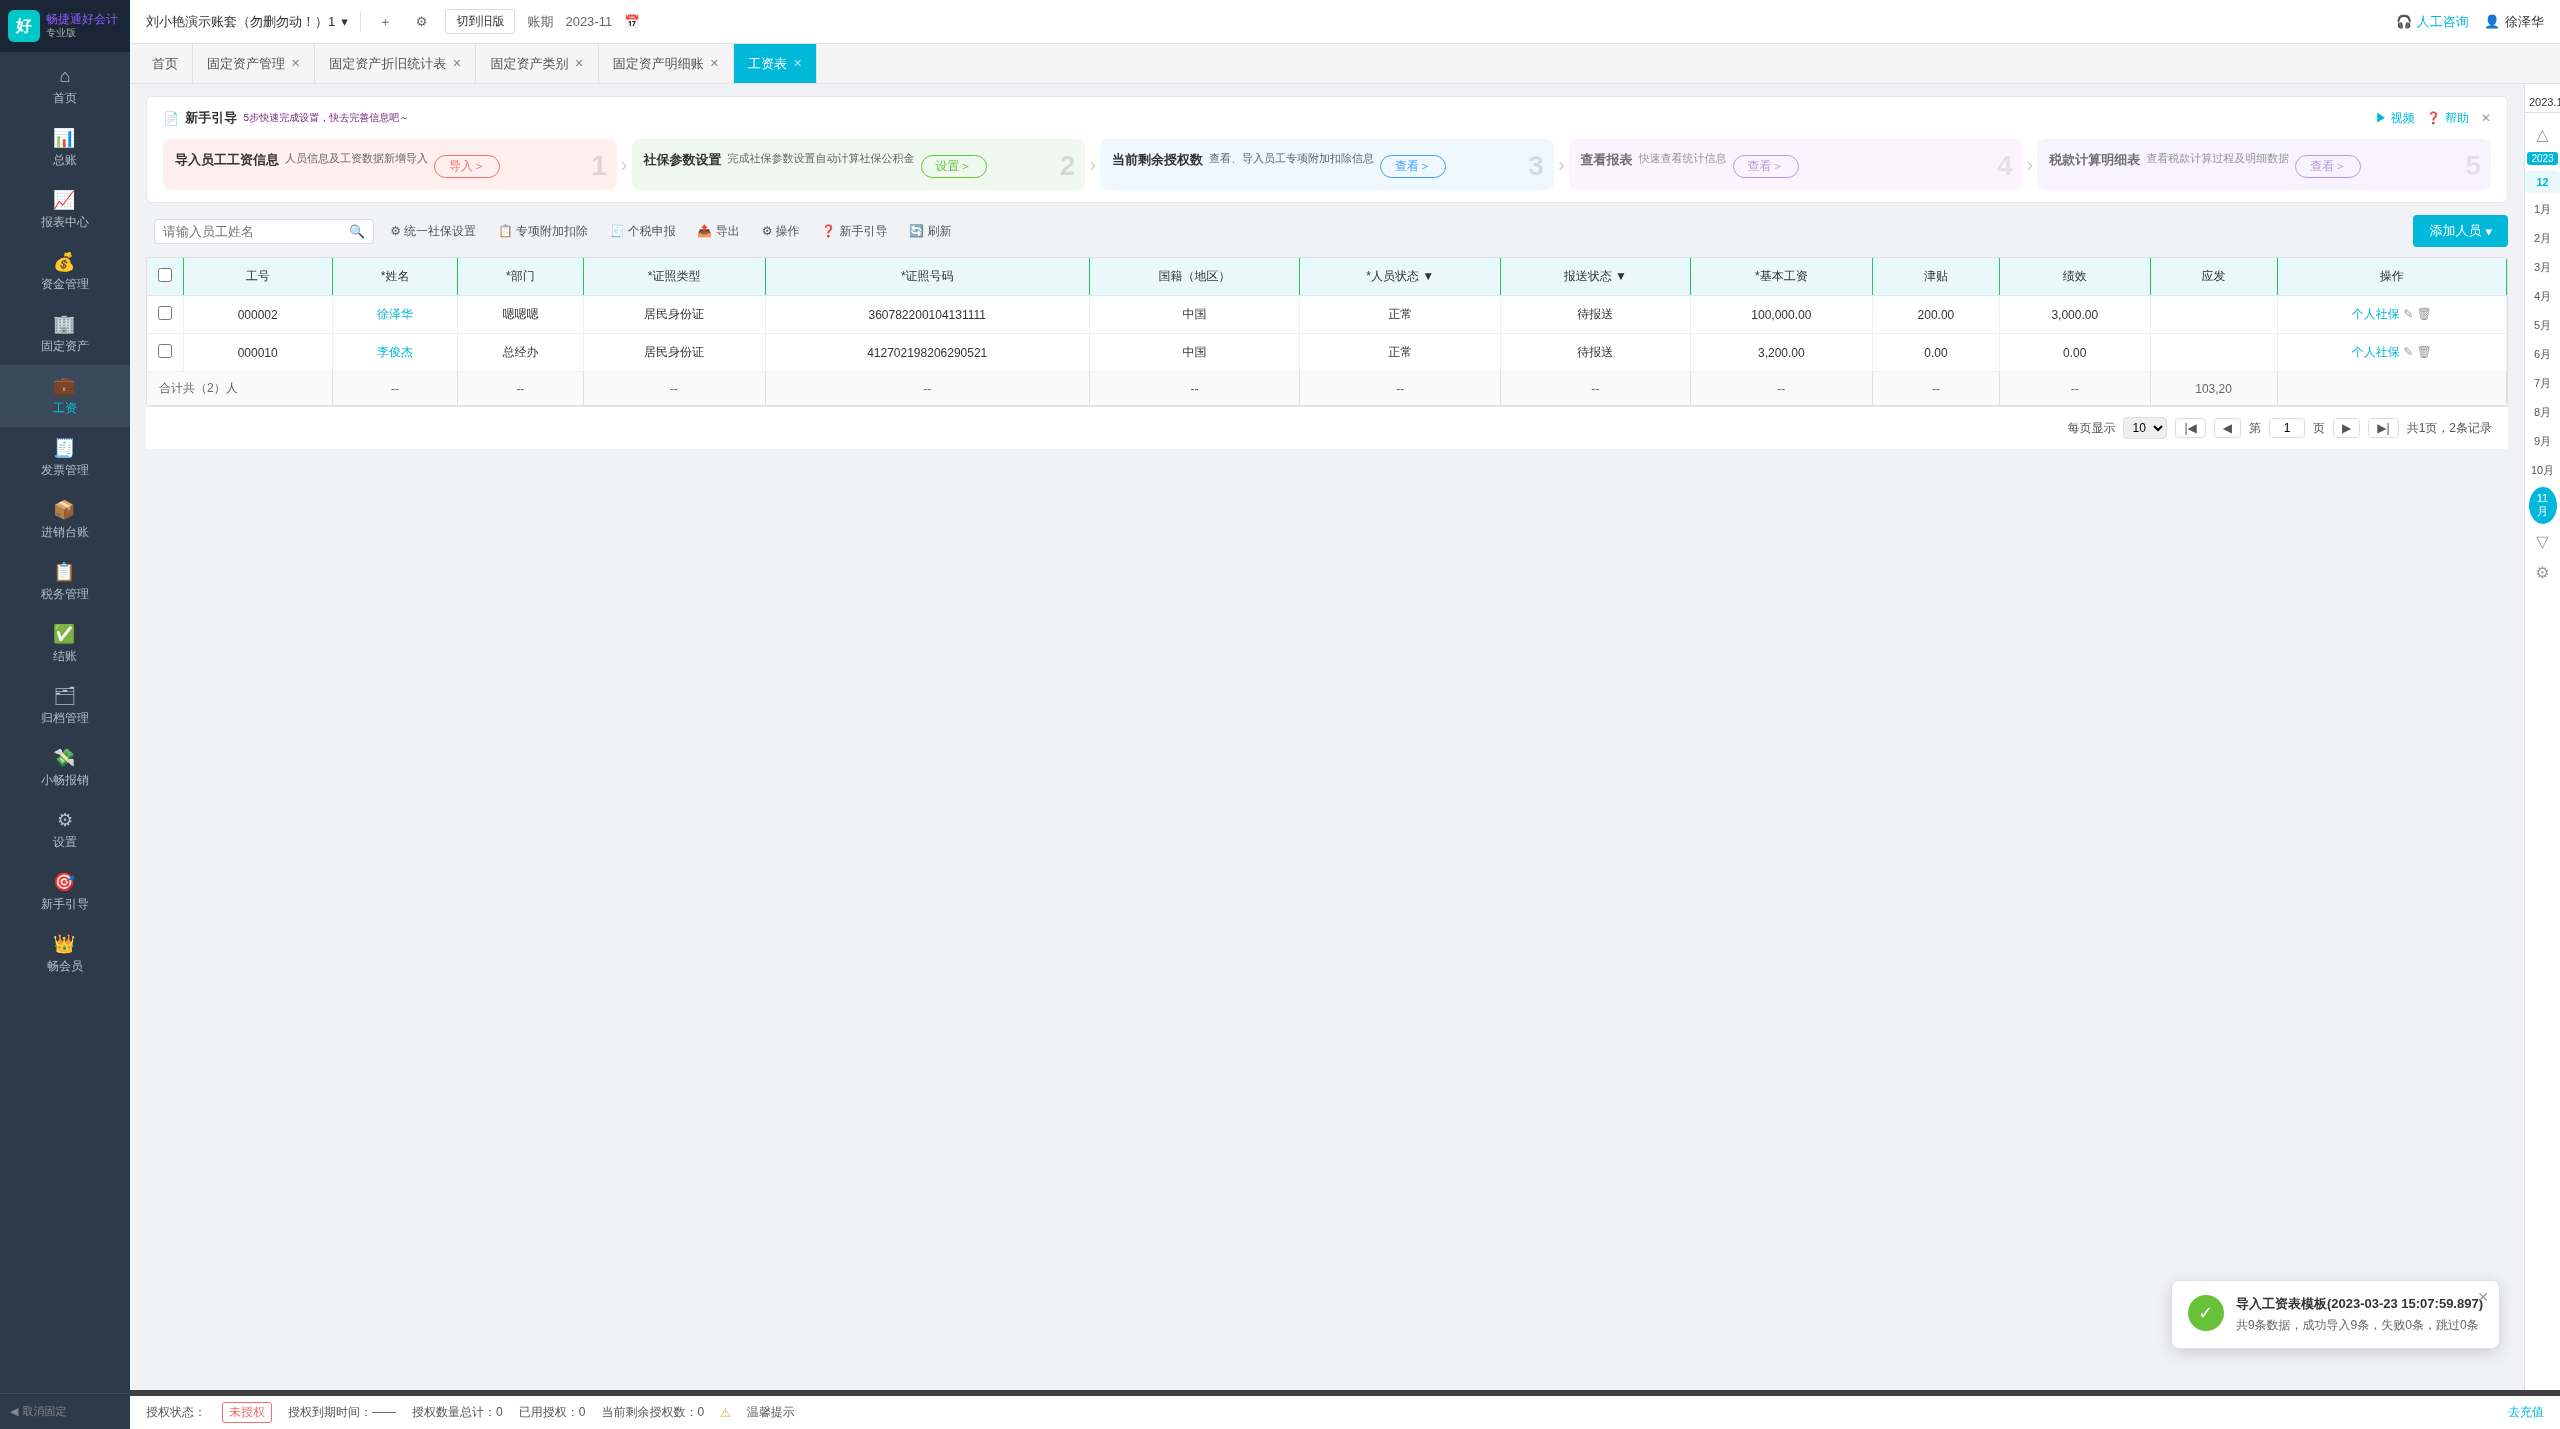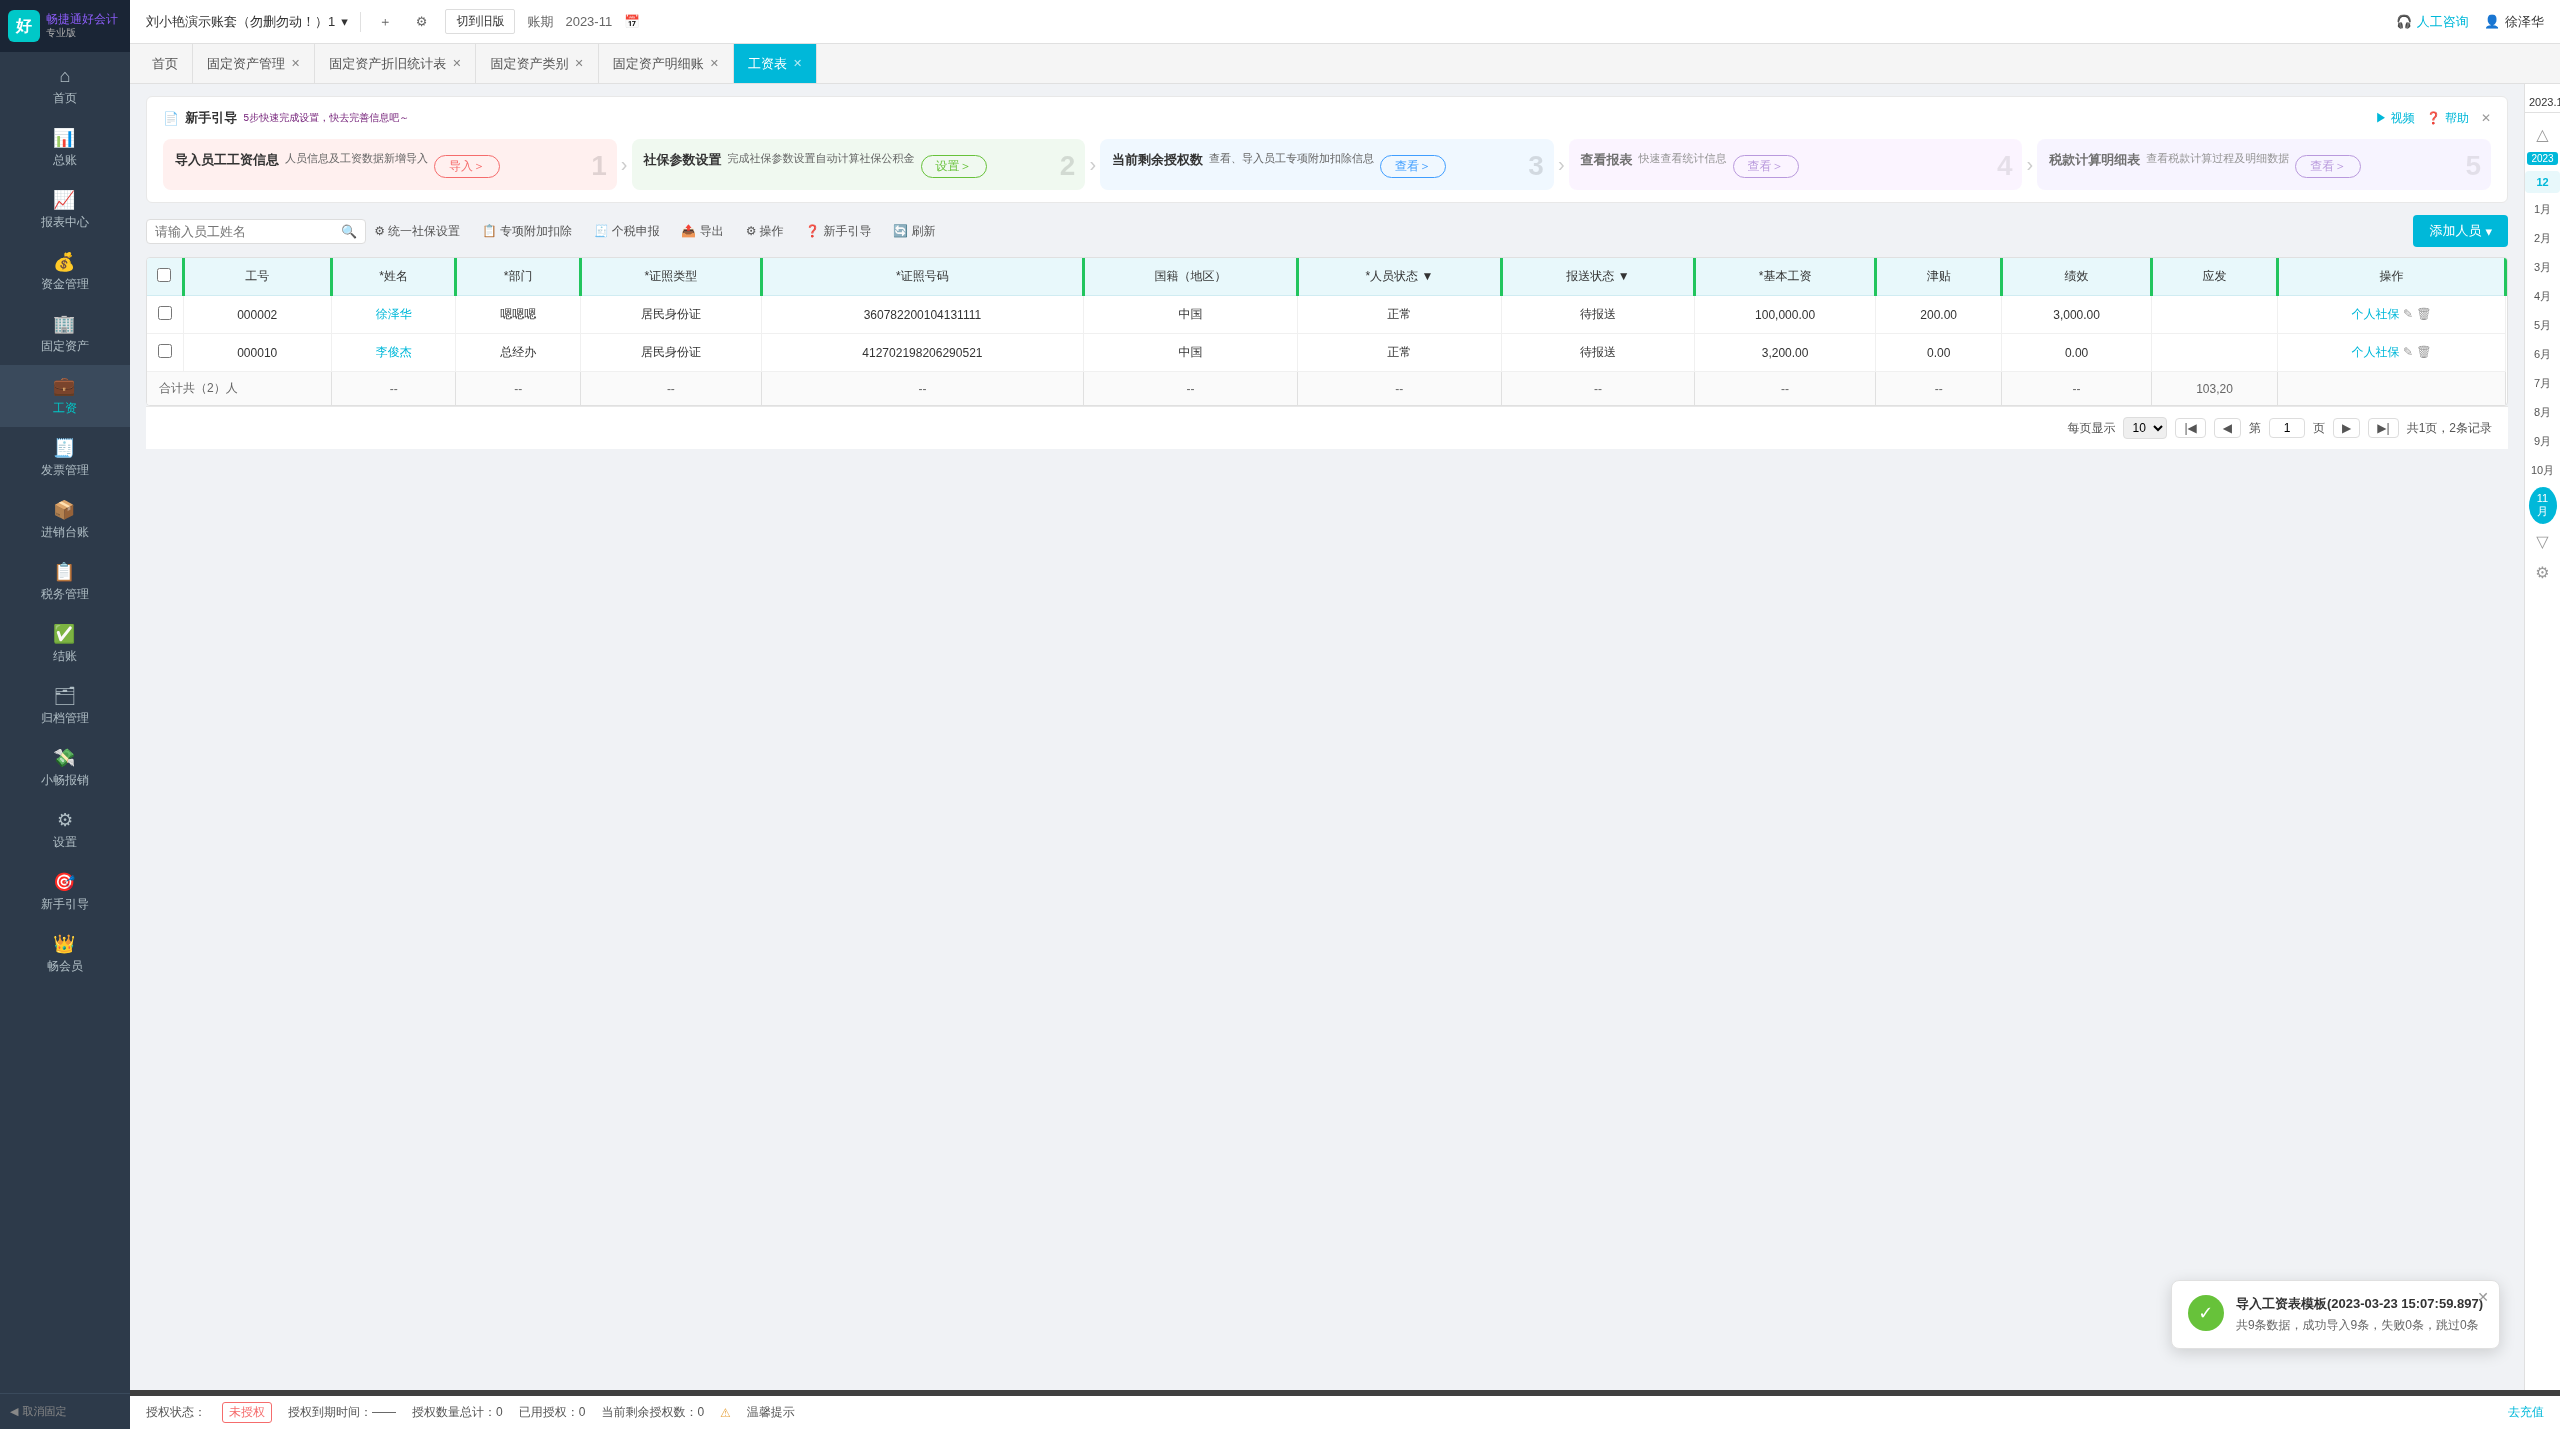--- a/index.html
+++ b/index.html
@@ -173,22 +173,23 @@
       margin-top: 4px;
     }
     .step-1 .step-btn { color: #f56c6c; border-color: #f56c6c; background: #fff0ef; }
     .step-2 .step-btn { color: #67c23a; border-color: #67c23a; background: #f0f9f0; }
     .step-3 .step-btn { color: #409eff; border-color: #409eff; background: #f0f8ff; }
     .step-4 .step-btn { color: #9c6fcf; border-color: #9c6fcf; background: #faf0ff; }
     .step-5 .step-btn { color: #9c6fcf; border-color: #9c6fcf; background: #f5f0ff; }
 
     
     .toolbar {
-      display: flex; align-items: center; gap: 0;
+      display: flex; align-items: center; gap: 8px;
       margin-bottom: 10px;
+      margin-left: 8px;
     }
     .search-box {
       display: flex; align-items: center;
       border: 1px solid #ddd; border-radius: 4px;
       padding: 4px 8px; background: white;
       gap: 6px;
     }
     .search-box input {
       border: none; outline: none; font-size: 13px;
       color: #666; width: 180px;
@@ -218,21 +219,21 @@
     table {
       width: 100%; border-collapse: collapse;
     }
     thead th {
       background: #e8f8fb;
       padding: 10px 8px;
       font-size: 12px;
       font-weight: 500;
       color: #333;
       border-bottom: 1px solid #d0ecf2;
-      border-right: 3px solid #22c55e;
+      border-right: 1px solid #22c55e;
       text-align: center;
       white-space: nowrap;
     }
     thead th:first-child { width: 36px; }
     tbody td {
       padding: 10px 8px;
       border-bottom: 1px solid #f0f0f0;
       border-right: 1px solid #f0f0f0;
       text-align: center;
       font-size: 12px;

